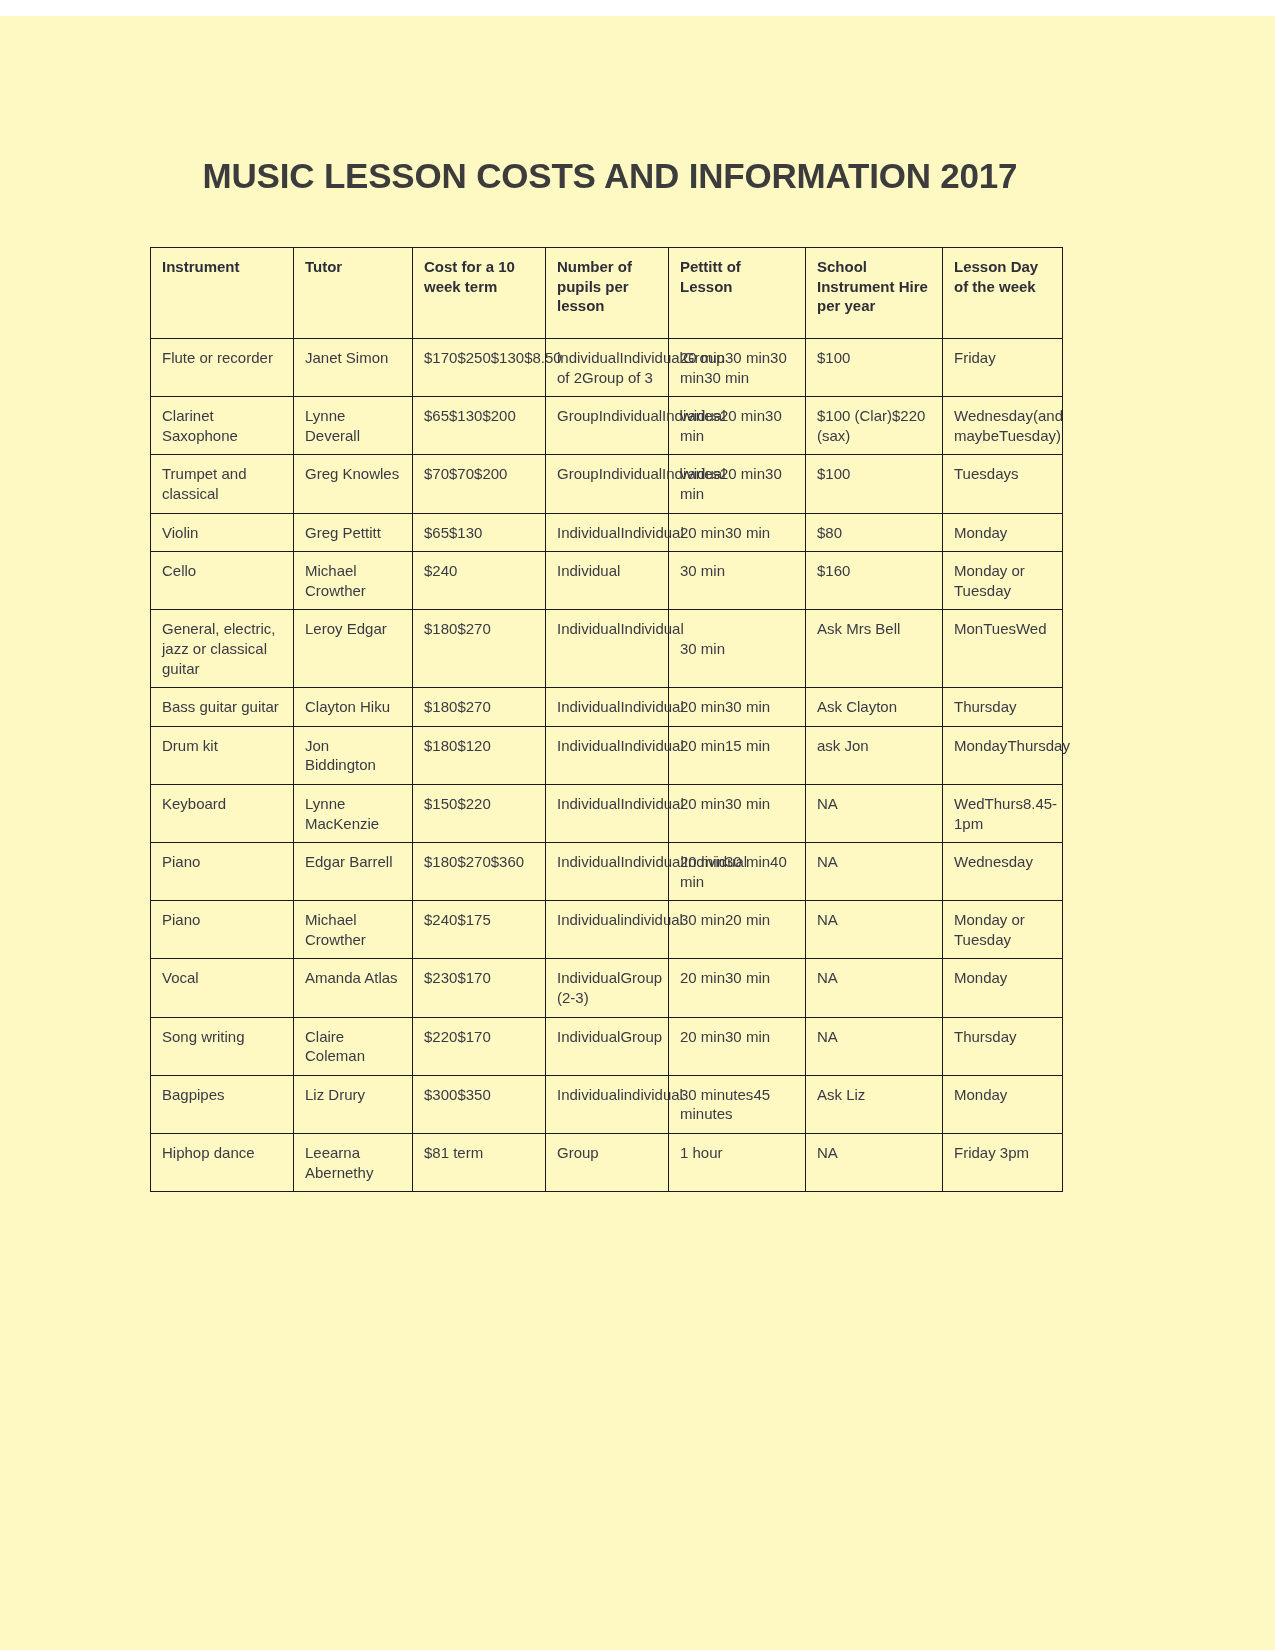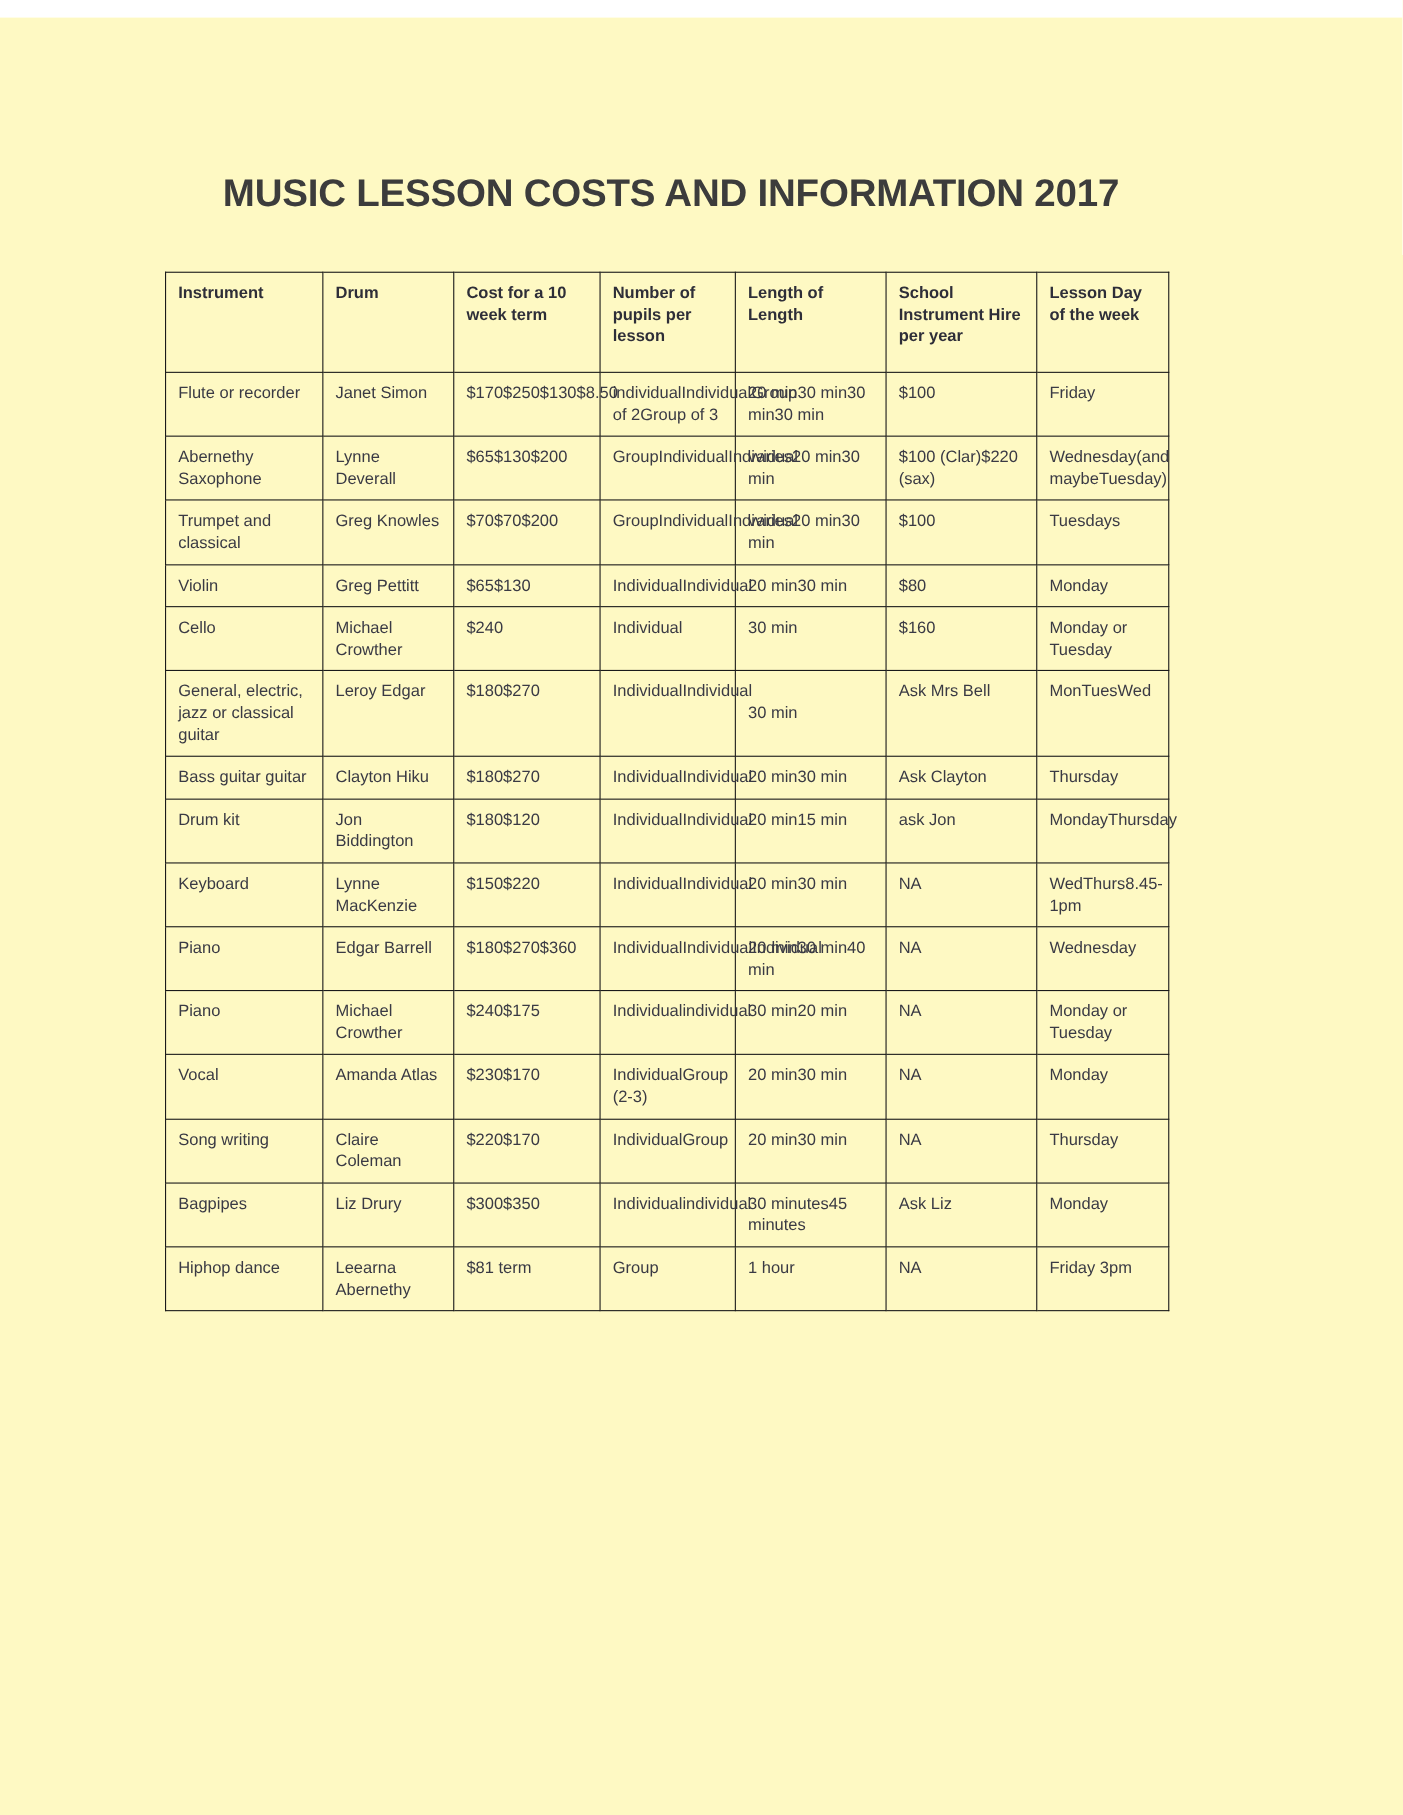--- a/index.html
+++ b/index.html
@@ -93,24 +93,24 @@
         <col class="c1">
         <col class="c2">
         <col class="c3">
       <col class="c4">
         <col class="c5">
         <col class="c6">
     </colgroup>
     <thead>
       <tr>
         <th>Instrument</th>
-        <th>Drum</th>
+        <th>Tutor</th>
         <th>Cost for a 10 week term</th>
         <th>Number of pupils per lesson</th>
-        <th>Length of Length</th>
+        <th>Pettitt of Lesson</th>
         <th>School Instrument Hire per year</th>
         <th>Lesson Day of the week</th>
       </tr>
     </thead>
     <tbody id="table-body">
         <tr>
           <td class="instrument-cell">
             <span class="cell-lines"><span>Flute or recorder</span></span>
           </td>
           <td>
@@ -127,21 +127,21 @@
           </td>
           <td>
             <span class="cell-lines"><span>$100</span></span>
           </td>
           <td>
             <span class="cell-lines"><span>Friday</span></span>
           </td>
         </tr>
         <tr>
           <td class="instrument-cell">
-            <span class="cell-lines"><span>Abernethy Saxophone</span></span>
+            <span class="cell-lines"><span>Clarinet Saxophone</span></span>
           </td>
           <td>
             <span class="cell-lines"><span>Lynne Deverall</span></span>
           </td>
           <td>
             <span class="cell-lines"><span>$65</span><span>$130</span><span>$200</span></span>
           </td>
           <td>
             <span class="cell-lines"><span>Group</span><span>Individual</span><span>Individual</span></span>
           </td>

